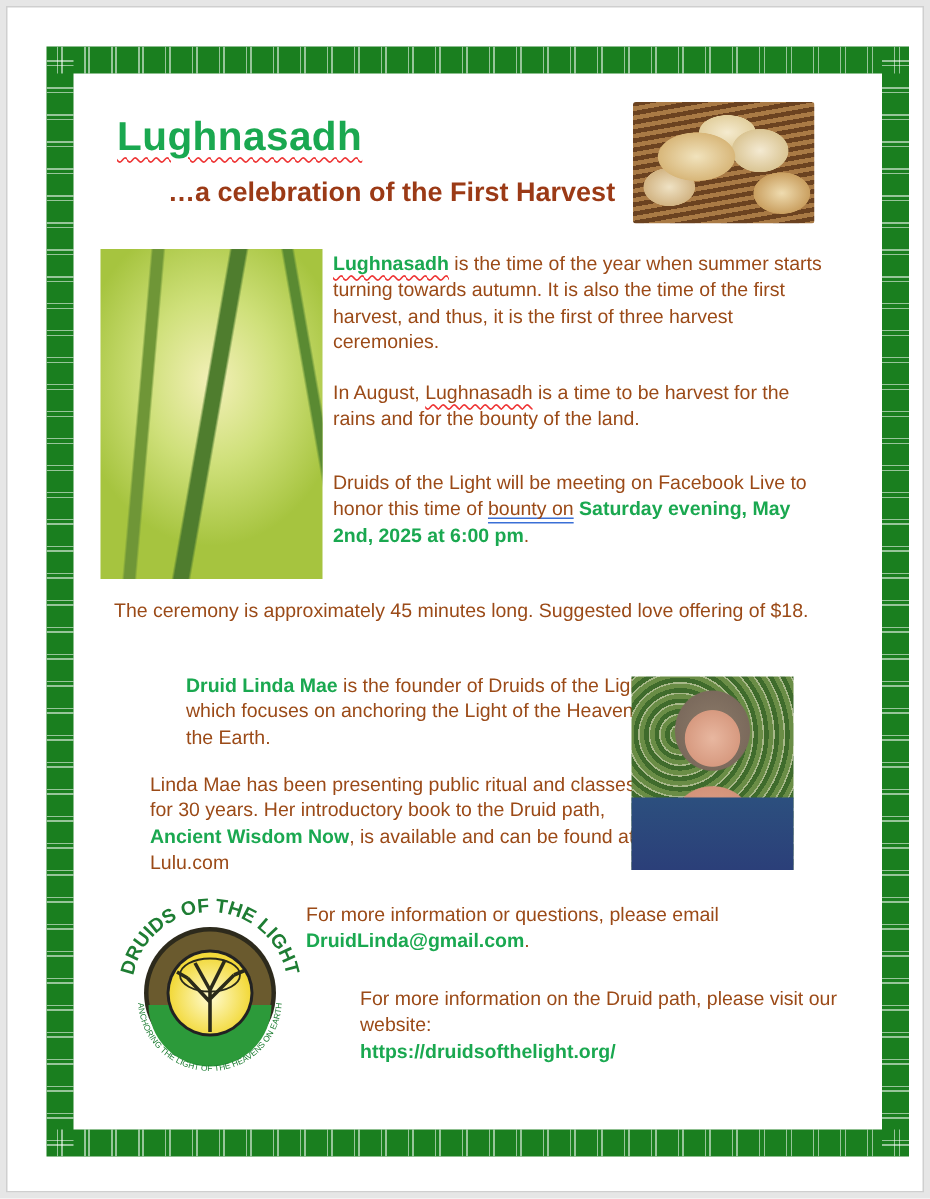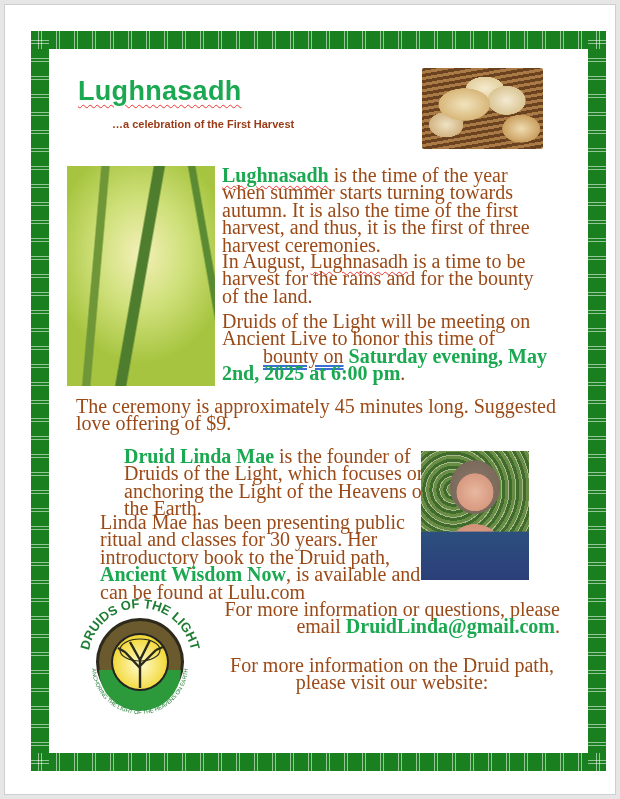--- a/index.html
+++ b/index.html
@@ -13,45 +13,45 @@
     -webkit-mask: linear-gradient(#000 0 0) top/100% 18px no-repeat, linear-gradient(#000 0 0) bottom/100% 18px no-repeat;
     mask: linear-gradient(#000 0 0) top/100% 18px no-repeat, linear-gradient(#000 0 0) bottom/100% 18px no-repeat;}
   .border-pattern-v{position:absolute;inset:-18px;pointer-events:none;
     background:
       repeating-linear-gradient(0deg, transparent 0 7px, rgba(255,255,255,0.55) 7px 8px, transparent 8px 10px, rgba(255,255,255,0.55) 10px 11px, transparent 11px 18px);
     -webkit-mask: linear-gradient(#000 0 0) left/18px 100% no-repeat, linear-gradient(#000 0 0) right/18px 100% no-repeat;
     mask: linear-gradient(#000 0 0) left/18px 100% no-repeat, linear-gradient(#000 0 0) right/18px 100% no-repeat;}
   .green{color:#1aa850;font-weight:bold;}
   .title{position:absolute;left:78px;top:76px;font-size:27px;font-weight:bold;color:#1aa850;letter-spacing:0.3px;
     text-decoration:underline wavy #e33;text-decoration-thickness:1px;text-underline-offset:4px;}
-  .subtitle{position:absolute;left:112px;top:118px;font-size:11px;font-weight:bold;color:#9b3a16;}
+  .subtitle{position:absolute;left:112px;top:118px;font-size:18px;font-weight:bold;color:#9b3a16;}
   .bread{position:absolute;left:422px;top:68px;width:121px;height:81px;border-radius:2px;overflow:hidden;
     background:radial-gradient(ellipse 30% 28% at 35% 45%,#f1e3bd,#d8b77a 70%,transparent 72%),
       radial-gradient(ellipse 22% 25% at 70% 40%,#f4ead2,#dac594 70%,transparent 72%),
       radial-gradient(ellipse 20% 22% at 20% 70%,#efe2c4,#d2b483 70%,transparent 72%),
       radial-gradient(ellipse 22% 24% at 82% 75%,#efdcb0,#caa061 70%,transparent 72%),
       radial-gradient(ellipse 22% 20% at 52% 25%,#f5ebcf,#e2cf9e 70%,transparent 72%),
       repeating-linear-gradient(170deg,#6b4220 0 3px,#a97a45 3px 6px);}
   .wheat{position:absolute;left:67px;top:166px;width:148px;height:220px;overflow:hidden;
     background:
       linear-gradient(100deg,transparent 46%,#4f7d2e 47% 52%,transparent 53%),
       linear-gradient(80deg,transparent 85%,#5a8a32 86% 89%,transparent 90%),
       linear-gradient(95deg,transparent 20%,#6f9637 21% 25%,transparent 26%),
       radial-gradient(ellipse 60% 50% at 50% 40%,#f3f0b8,#cfe07a 50%,#a6c43f 100%);}
-  .text{position:absolute;font-size:20px;line-height:17.4px;color:#9b4a17;font-family:Liberation Serif, serif;}
+  .text{position:absolute;font-size:13px;line-height:17.4px;color:#9b4a17;}
   .p1{left:222px;top:167px;width:330px;}
   .p2{left:222px;top:253px;width:330px;}
   .p3{left:222px;top:313px;width:330px;}
   .p4{left:76px;top:398px;width:480px;}
   .p5{left:76px;top:448px;width:340px;margin-left:48px;}
   .p6{left:76px;top:514px;width:340px;margin-left:24px;}
-  .p7{left:220px;top:601px;width:340px;text-align:right;}
-  .p8{left:222px;top:657px;width:340px;text-align:center;}
+  .p7{left:204px;top:601px;width:340px;}
+  .p8{left:240px;top:657px;width:340px;}
   .spell{text-decoration:underline wavy #e33;text-decoration-thickness:1px;text-underline-offset:3px;}
-  .blue-ul{text-decoration:underline double #3a6fd6;text-underline-offset:2px;margin-left:41px;}
+  .blue-ul{text-decoration:underline double #3a6fd6;text-underline-offset:2px;}
   .photo{position:absolute;left:421px;top:451px;width:108px;height:129px;overflow:hidden;
     background:
       radial-gradient(ellipse 28% 24% at 50% 32%,#e8b7a0,#d79a80 60%,transparent 62%),
       radial-gradient(ellipse 38% 34% at 50% 28%,#8c7b6a,#7b6a5c 60%,transparent 62%),
       linear-gradient(180deg,transparent 62%,#2c4f7e 63%,#2b3f79 100%),
       radial-gradient(ellipse 40% 30% at 50% 75%,#e0a48c,#d3937a 60%,transparent 62%),
       repeating-radial-gradient(circle at 30% 30%,#3f6b2c 0 3px,#6a8d46 3px 6px,#a8b88a 6px 7px);}
   .logo{position:absolute;left:70px;top:590px;width:140px;height:140px;}
 </style>
 </head>
@@ -70,24 +70,24 @@
 <div class="bread"></div>
 <div class="wheat"></div>
 
 <div class="text p1">
   <span class="green spell">Lughnasadh</span><span> is the time of the year when summer starts turning towards autumn. It is also the time of the first harvest, and thus, it is the first of three harvest ceremonies.</span>
 </div>
 <div class="text p2">
   <span>In August, </span><span class="spell">Lughnasadh</span><span> is a time to be harvest for the rains and for the bounty of the land.</span>
 </div>
 <div class="text p3">
-  <span>Druids of the Light will be meeting on Ancient Live to honor this time of </span><span class="blue-ul">bounty on</span><span class="green"> Saturday evening, May 2nd, 2025 at 6:00 pm</span><span>.</span>
+  <span>Druids of the Light will be meeting on Facebook Live to honor this time of </span><span class="blue-ul">bounty on</span><span class="green"> Saturday evening, May 2nd, 2025 at 6:00 pm</span><span>.</span>
 </div>
 
-<div class="text p4">The ceremony is approximately 45 minutes long. Suggested love offering of $9.</div>
+<div class="text p4">The ceremony is approximately 45 minutes long. Suggested love offering of $18.</div>
 
 <div class="text p5">
   <span class="green">Druid Linda Mae</span><span> is the founder of Druids of the Light, which focuses on anchoring the Light of the Heavens onto the Earth.</span>
 </div>
 <div class="text p6">
   <span>Linda Mae has been presenting public ritual and classes for 30 years. Her introductory book to the Druid path, </span><span class="green">Ancient Wisdom Now</span><span>, is available and can be found at Lulu.com</span>
 </div>
 
 <div class="photo"></div>
 
@@ -109,13 +109,14 @@
   <ellipse cx="70" cy="60" rx="20" ry="11" fill="none" stroke="#2a2a1a" stroke-width="1.2"></ellipse>
   <text font-size="13" font-weight="bold" fill="#1e7d33" font-family="Liberation Sans, sans-serif"><textPath href="#arcTop" startOffset="50%" text-anchor="middle">DRUIDS OF THE LIGHT</textPath></text>
   <text font-size="5.6" fill="#1e7d33" font-family="Liberation Sans, sans-serif"><textPath href="#arcBot" startOffset="50%" text-anchor="middle">ANCHORING THE LIGHT OF THE HEAVENS ON EARTH</textPath></text>
 </svg>
 
 <div class="text p7">
   <span>For more information or questions, please email </span><span class="green">DruidLinda@gmail.com</span><span>.</span>
 </div>
 <div class="text p8">
   <span>For more information on the Druid path, please visit our website:</span><br>
+  <span class="green">https://druidsofthelight.org/</span>
 </div>
 
 </body></html>

